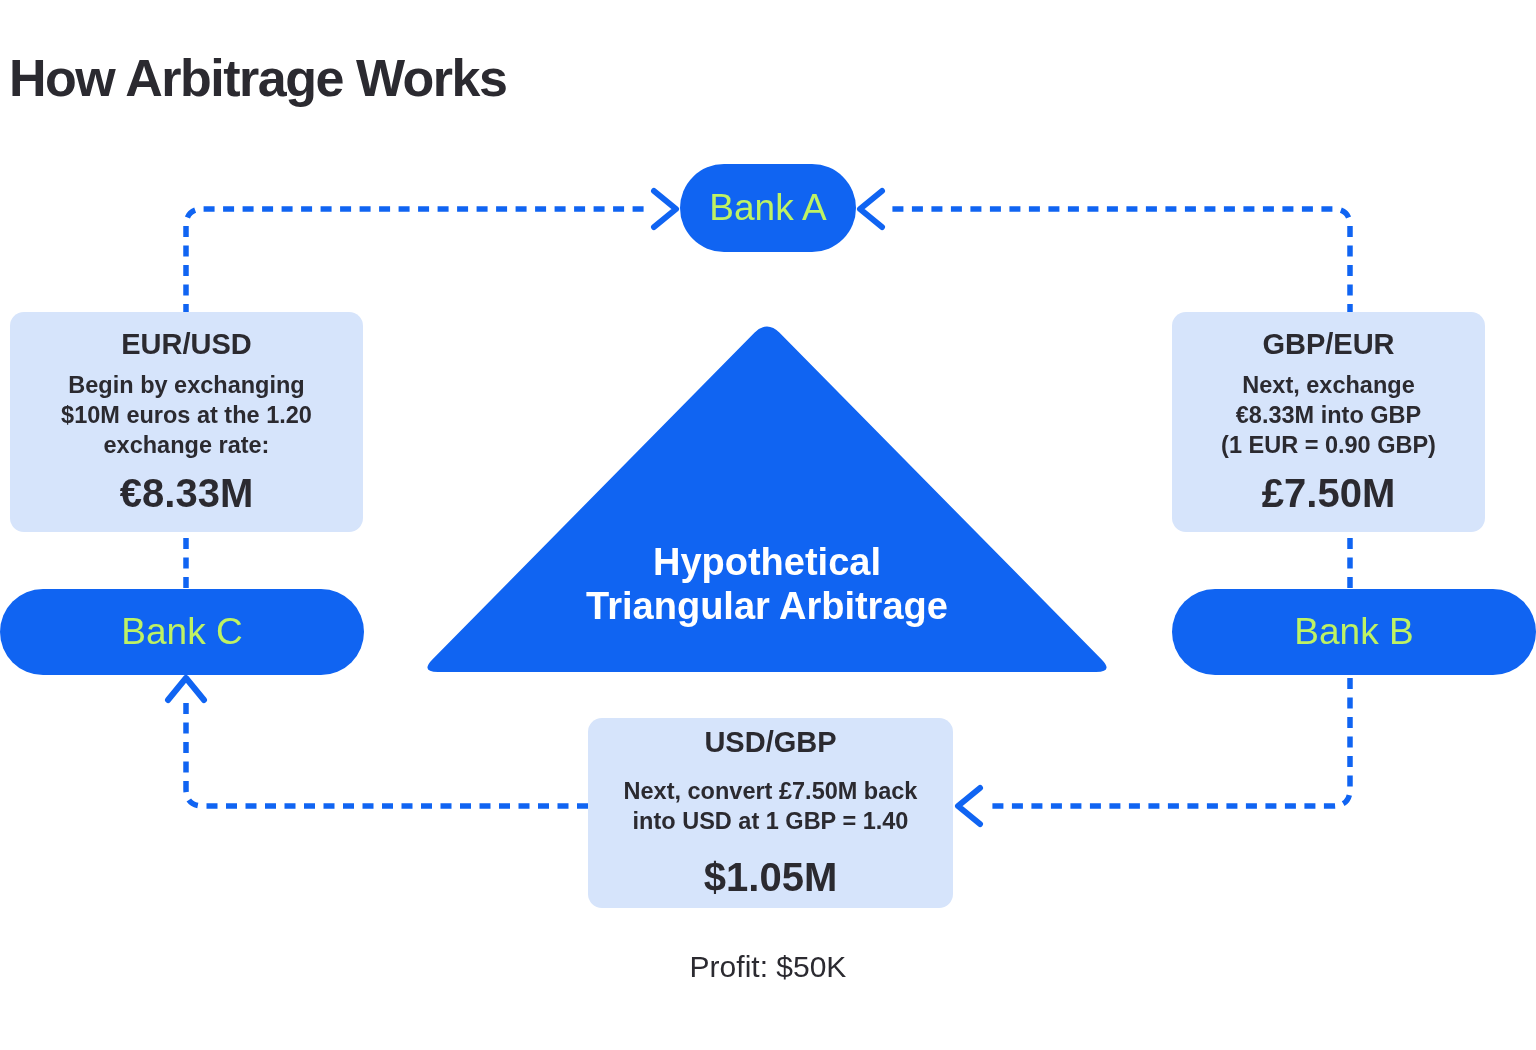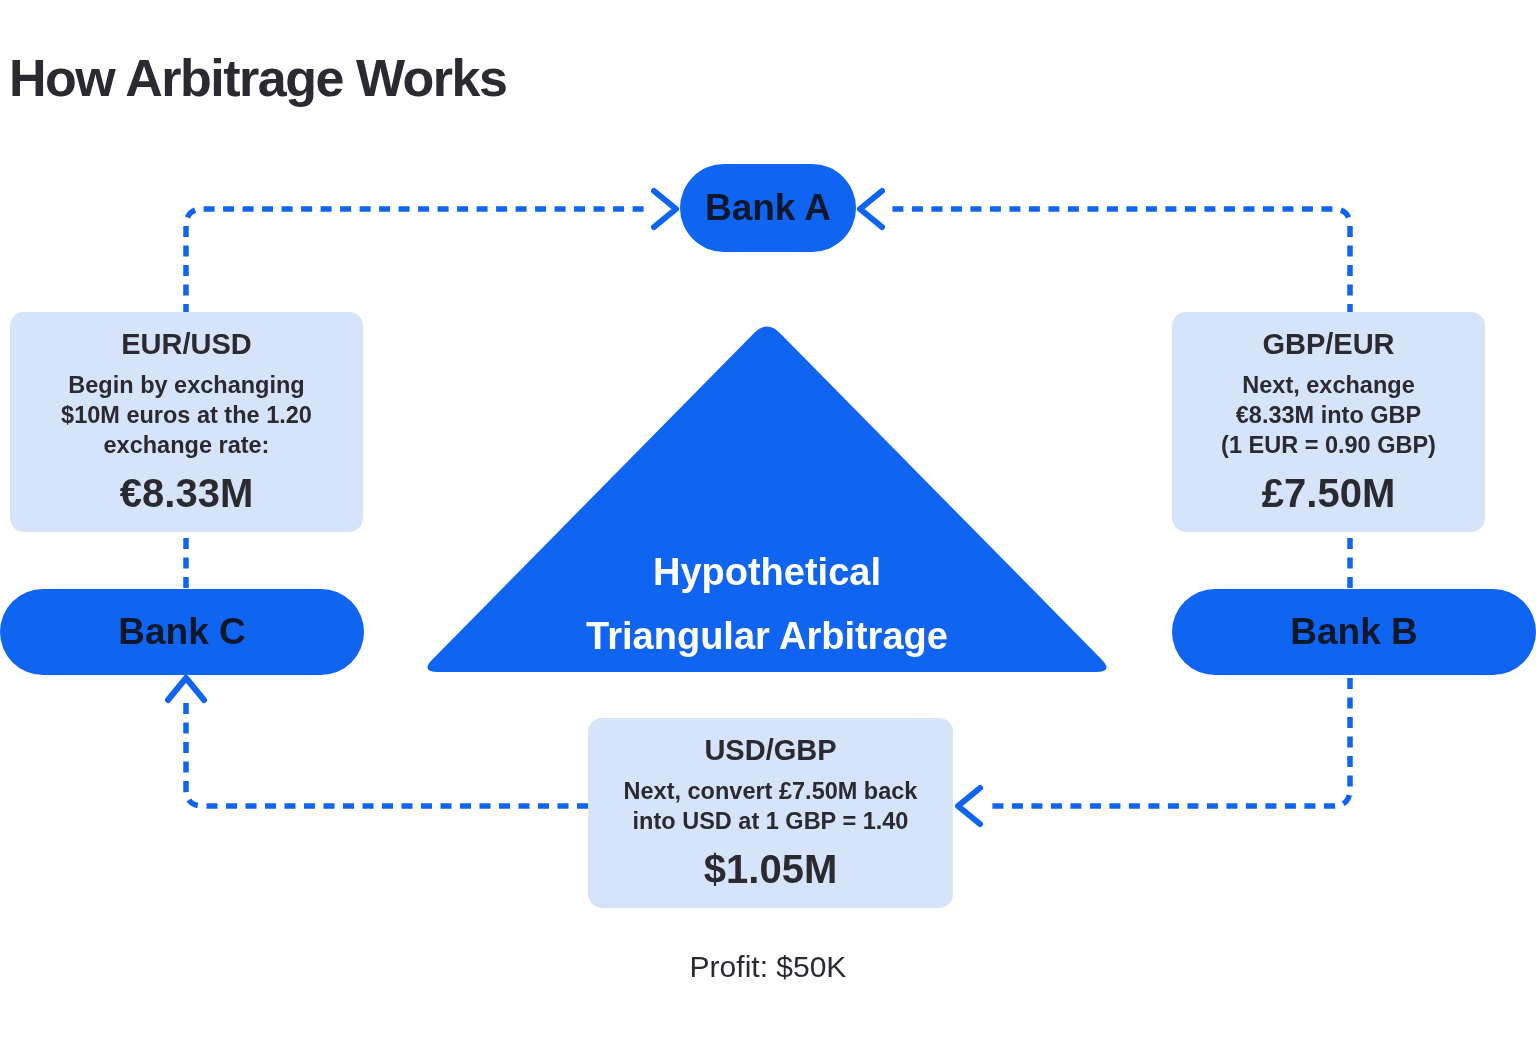--- a/index.html
+++ b/index.html
@@ -18,48 +18,48 @@
     margin:0;line-height:1.1;
   }
   svg.flow{position:absolute;left:0;top:0;z-index:1;}
   .dash{fill:none;stroke:var(--primary,#1064F2);stroke-width:5.5;stroke-dasharray:11 8.5;}
   .ahead{fill:none;stroke:var(--primary,#1064F2);stroke-width:6;stroke-linecap:round;stroke-linejoin:round;}
   .tri-fill{fill:var(--primary,#1064F2);}
 
   .pill{
     position:absolute;z-index:2;
     background:var(--primary,#1064F2);
-    color:#0f172a;
+    color:#bef264;
     display:flex;align-items:center;justify-content:center;
-    font-weight:700;font-size:37px;
+    font-weight:400;font-size:37px;
   }
   .pill-a{left:680px;top:164px;width:176px;height:88px;border-radius:44px;}
   .pill-b{left:1172px;top:589px;width:364px;height:86px;border-radius:43px;}
   .pill-c{left:0px;top:589px;width:364px;height:86px;border-radius:43px;}
 
   .info-box{
     position:absolute;z-index:2;
     background:var(--light-box,#D6E4FB);
     border-radius:14px;
     display:flex;flex-direction:column;align-items:center;justify-content:center;
     text-align:center;
     color:var(--text-dark,#2B2A30);
   }
   .box-eur{left:10px;top:312px;width:353px;height:220px;}
   .box-gbp{left:1172px;top:312px;width:313px;height:220px;}
-  .box-usd{left:588px;top:718px;width:365px;height:190px;}
+  .box-usd{left:588px;top:718px;width:365px;height:190px;gap:8px;}
   .box-title{font-size:29px;font-weight:700;margin:0 0 9px 0;}
   .box-body{font-size:23.5px;font-weight:700;line-height:30px;white-space:pre-line;margin:0;}
   .box-value{font-size:40px;font-weight:700;margin:11px 0 0 0;}
 
   .triangle-label{
     position:absolute;z-index:2;
     left:467px;top:540px;width:600px;
     text-align:center;color:#ffffff;
-    font-size:38px;font-weight:700;line-height:64px;
+    font-size:38px;font-weight:700;line-height:44px;
     white-space:pre-line;
   }
   .profit{
     position:absolute;z-index:2;
     left:0;top:950px;width:1536px;
     text-align:center;
     font-size:30px;font-weight:400;
     color:var(--text-dark,#2B2A30);
   }
 </style>

